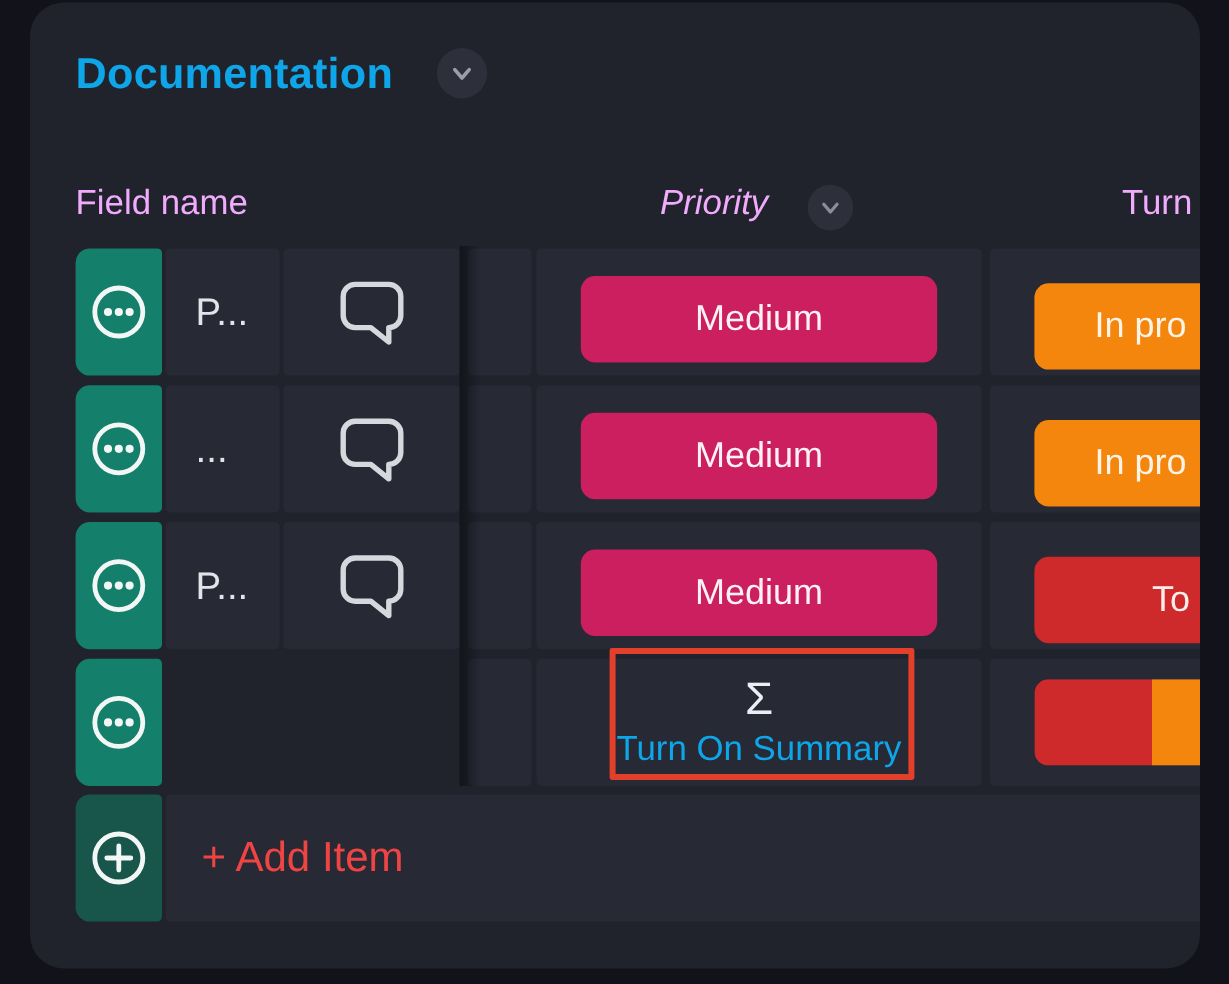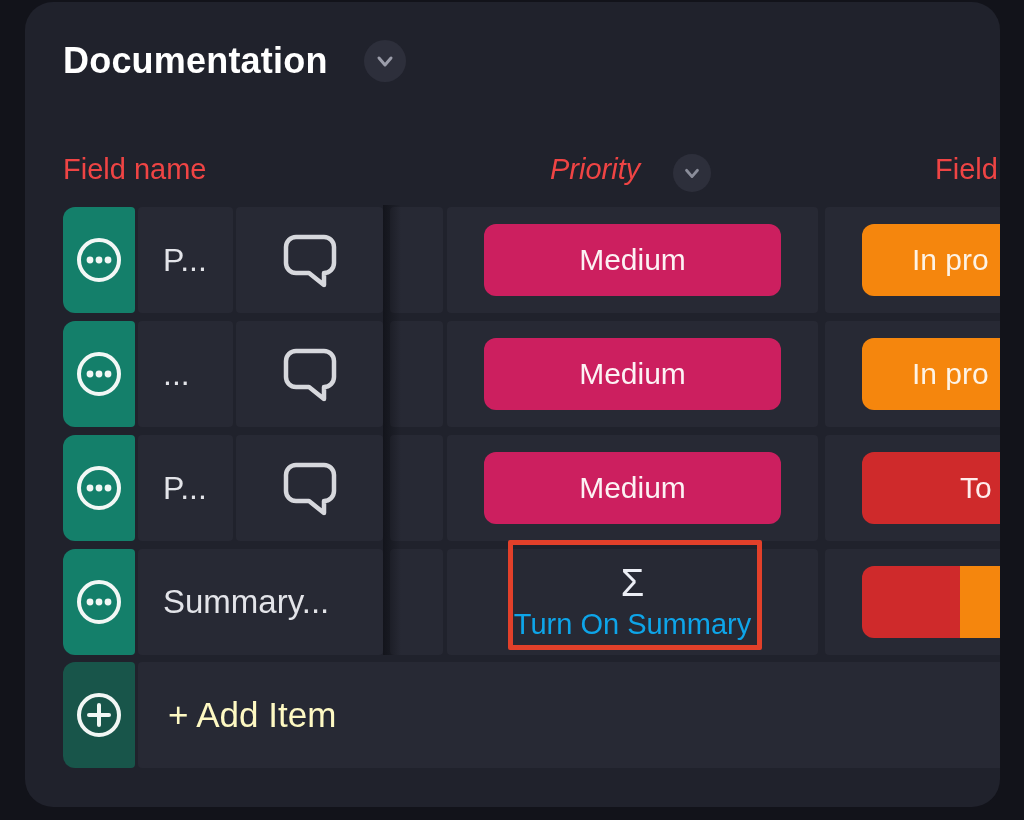--- a/index.html
+++ b/index.html
@@ -3,78 +3,78 @@
 <meta charset="utf-8">
 <style>
   html,body{margin:0;padding:0;background:#12131a;}
   body{width:1024px;height:820px;overflow:hidden;font-family:"Liberation Sans","DejaVu Sans",sans-serif;-webkit-font-smoothing:antialiased;}
   .stage{position:relative;width:1024px;height:820px;background:#12131a;}
   .card{position:absolute;left:25px;top:2px;width:975px;height:805px;background:#20222c;border-radius:28px;overflow:hidden;}
 
   .list-title{position:absolute;left:38px;top:38px;font-size:36px;font-weight:700;letter-spacing:.2px;}
   .circle-btn{position:absolute;border-radius:50%;background:#2d2f3b;display:flex;align-items:center;justify-content:center;}
   .title-chevron{left:339px;top:38px;width:42px;height:42px;}
-  .hdr{position:absolute;top:151px;font-size:29px;color:#ef4444;font-weight:400;}
+  .hdr{position:absolute;top:151px;font-size:29px;color:#f0abfc;font-weight:400;}
   .hdr-field{left:38px;}
   .hdr-priority{left:525px;font-style:italic;}
   .priority-chevron{left:648px;top:152px;width:38px;height:38px;}
   .hdr-status{left:910px;white-space:nowrap;}
 
   .row{position:absolute;left:0;width:975px;height:106px;}
   .cell{position:absolute;top:0;height:106px;background:#272934;border-radius:4px;}
   .handle{left:38px;width:72px;background:#147f6a;border-radius:12px 4px 4px 12px;display:flex;align-items:center;justify-content:center;}
   .handle.dark{background:#18554a;}
   .c-name{left:113px;width:95px;}
   .c-comment{left:211px;width:147px;display:flex;align-items:center;justify-content:center;}
   .c-partial{left:365px;width:53px;}
   .c-priority{left:422px;width:371px;display:flex;align-items:center;justify-content:center;}
   .c-status{left:800px;width:300px;}
   .c-name-wide{left:113px;width:245px;}
   .c-add{left:113px;width:862px;border-radius:4px 0 0 4px;display:flex;align-items:center;}
   .cell-text{position:absolute;left:0;top:0;height:106px;width:100%;display:flex;align-items:center;padding-left:25px;box-sizing:border-box;font-size:32px;color:#e3e4e9;}
-  .badge{height:72px;border-radius:12px;display:flex;align-items:center;justify-content:center;font-size:30px;font-weight:500;color:#fcf2f4;}
+  .badge{height:72px;border-radius:12px;display:flex;align-items:center;justify-content:center;font-size:30px;font-weight:500;color:#fcf2f4;margin-top:12px;}
   .badge-priority{width:297px;}
   .badge-status{position:absolute;left:37px;top:17px;width:240px;justify-content:flex-start;box-sizing:border-box;color:#fdf3e6;}
   .pad-inpro{padding-left:50px;}
   .pad-to{padding-left:98px;color:#ffeceb;}
   .sumbar{position:absolute;left:37px;top:17px;height:72px;width:240px;border-radius:12px 0 0 12px;overflow:hidden;display:flex;}
   .sumbar .seg{height:72px;}
   .sum-center{display:flex;flex-direction:column;align-items:center;justify-content:center;gap:2px;}
   .sigma{font-size:38px;color:#eceef5;line-height:1.1;}
   .sum-link{font-size:29px;line-height:1.2;}
-  .add-label{font-size:35px;color:#fef9c3;padding-left:30px;}
+  .add-label{font-size:35px;color:#ef4444;padding-left:30px;}
   .pin-shadow{position:absolute;left:358px;top:203px;width:18px;height:450px;background:linear-gradient(to right,rgba(8,9,14,.55),rgba(8,9,14,0));pointer-events:none;}
   .annotation{position:absolute;left:483px;top:538px;width:254px;height:110px;border:5px solid #e2402a;border-radius:2px;box-sizing:border-box;pointer-events:none;z-index:5;}
   svg{display:block;}
 </style>
 </head>
 <body>
 
 <div class="stage">
   <div class="card">
 
-    <div class="list-title" style="color: #ffffff;">Documentation</div>
+    <div class="list-title" style="color: #0ea5e9;">Documentation</div>
     <div class="circle-btn title-chevron">
       <span>
         <svg width="24" height="24" viewBox="0 0 24 24">
             <polyline points="6,9 12,16 18,9" fill="none" stroke="#9b9daa" stroke-width="3" stroke-linecap="round" stroke-linejoin="round"></polyline>
           </svg>
       </span>
     </div>
 
     <div class="hdr hdr-field">Field name</div>
     <div class="hdr hdr-priority">Priority</div>
     <div class="circle-btn priority-chevron">
       <span>
         <svg width="22" height="22" viewBox="0 0 24 24">
             <polyline points="6,9 12,16 18,9" fill="none" stroke="#8a8d9a" stroke-width="3" stroke-linecap="round" stroke-linejoin="round"></polyline>
           </svg>
       </span>
     </div>
-    <div class="hdr hdr-status">Field</div>
+    <div class="hdr hdr-status">Turn</div>
 
     <div class="row" style="top:205px;">
       <div class="cell handle">
         <span>
           <svg width="48" height="48" viewBox="0 0 48 48">
               <circle cx="24" cy="24" r="20" fill="none" stroke="#f2f7f5" stroke-width="4"></circle>
               <circle cx="15" cy="24" r="3.4" fill="#f2f7f5"></circle>
               <circle cx="24" cy="24" r="3.4" fill="#f2f7f5"></circle>
               <circle cx="33" cy="24" r="3.4" fill="#f2f7f5"></circle>
             </svg>
@@ -163,23 +163,20 @@
       <div class="cell handle">
         <span>
           <svg width="48" height="48" viewBox="0 0 48 48">
               <circle cx="24" cy="24" r="20" fill="none" stroke="#f2f7f5" stroke-width="4"></circle>
               <circle cx="15" cy="24" r="3.4" fill="#f2f7f5"></circle>
               <circle cx="24" cy="24" r="3.4" fill="#f2f7f5"></circle>
               <circle cx="33" cy="24" r="3.4" fill="#f2f7f5"></circle>
             </svg>
         </span>
       </div>
-      <div class="cell c-name-wide">
-          <span class="cell-text" style="font-size:33px;">Summary...</span>
-        </div>
       <div class="cell c-partial"></div>
       <div class="cell c-priority">
         <div class="sum-center">
           <div class="sigma">Σ</div>
           <div class="sum-link" style="color: #0ea5e9;">Turn On Summary</div>
         </div>
       </div>
       <div class="cell c-status">
         <div class="sumbar">
           <div class="seg" style="width: 98px; background-color: rgb(207, 42, 43);"></div>

